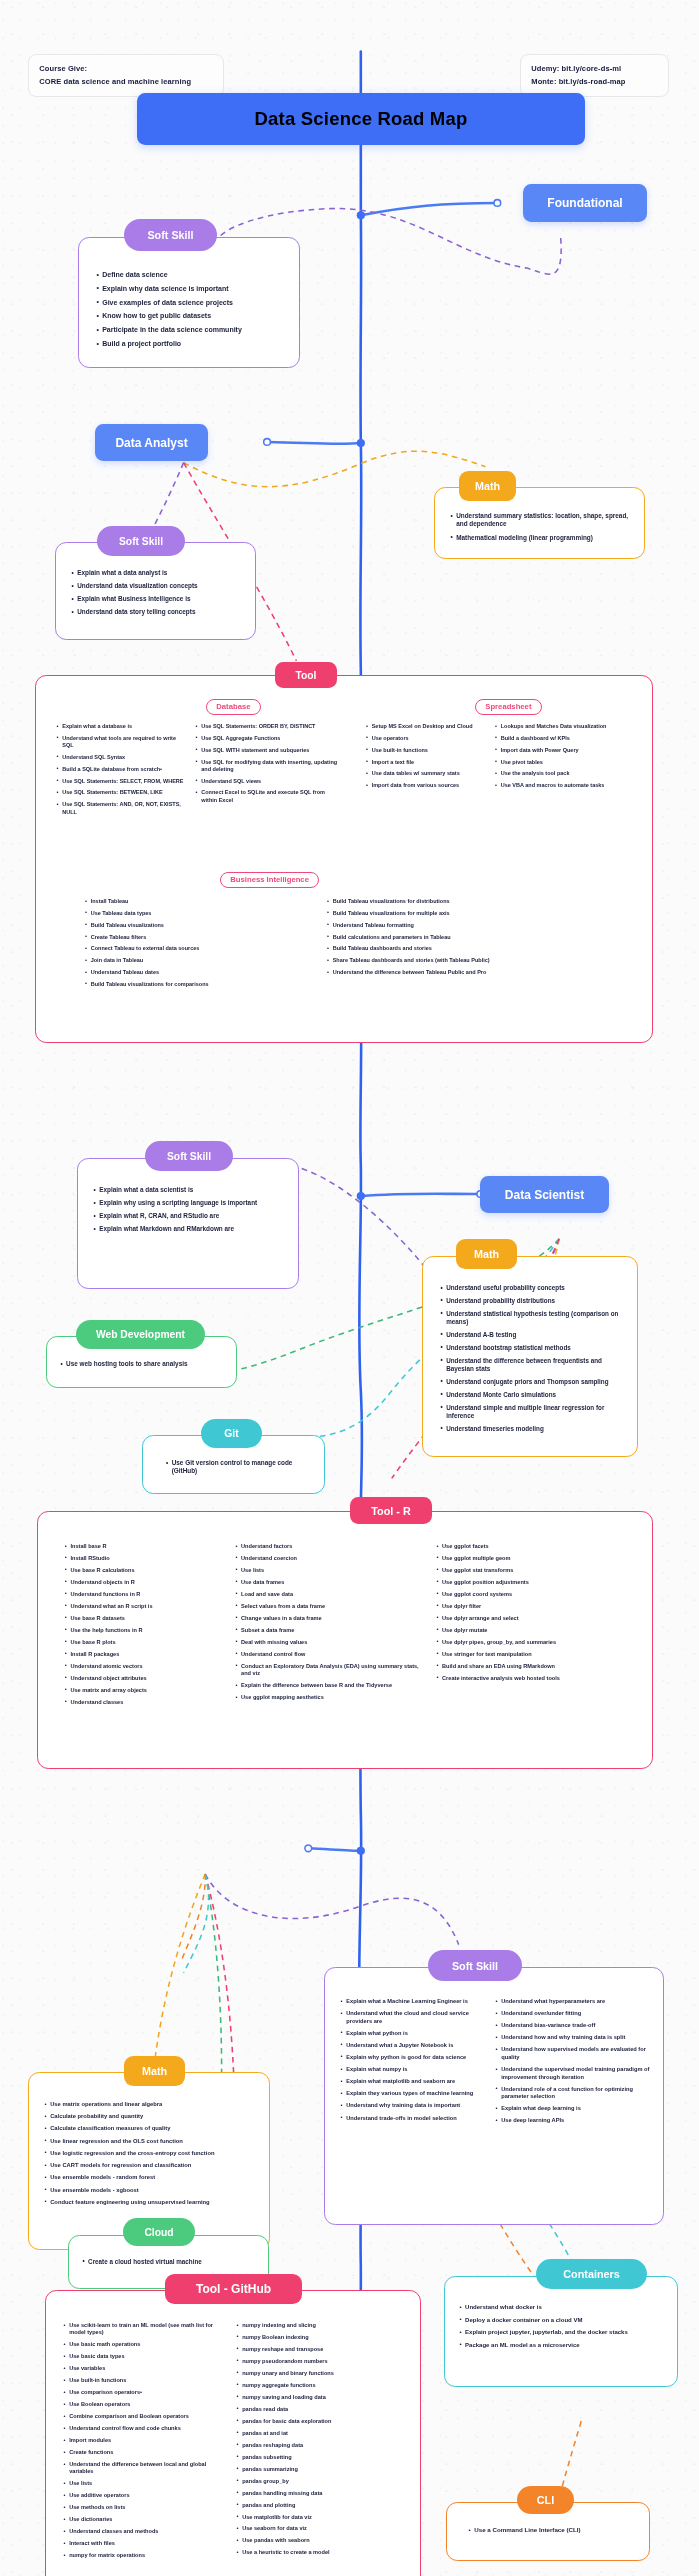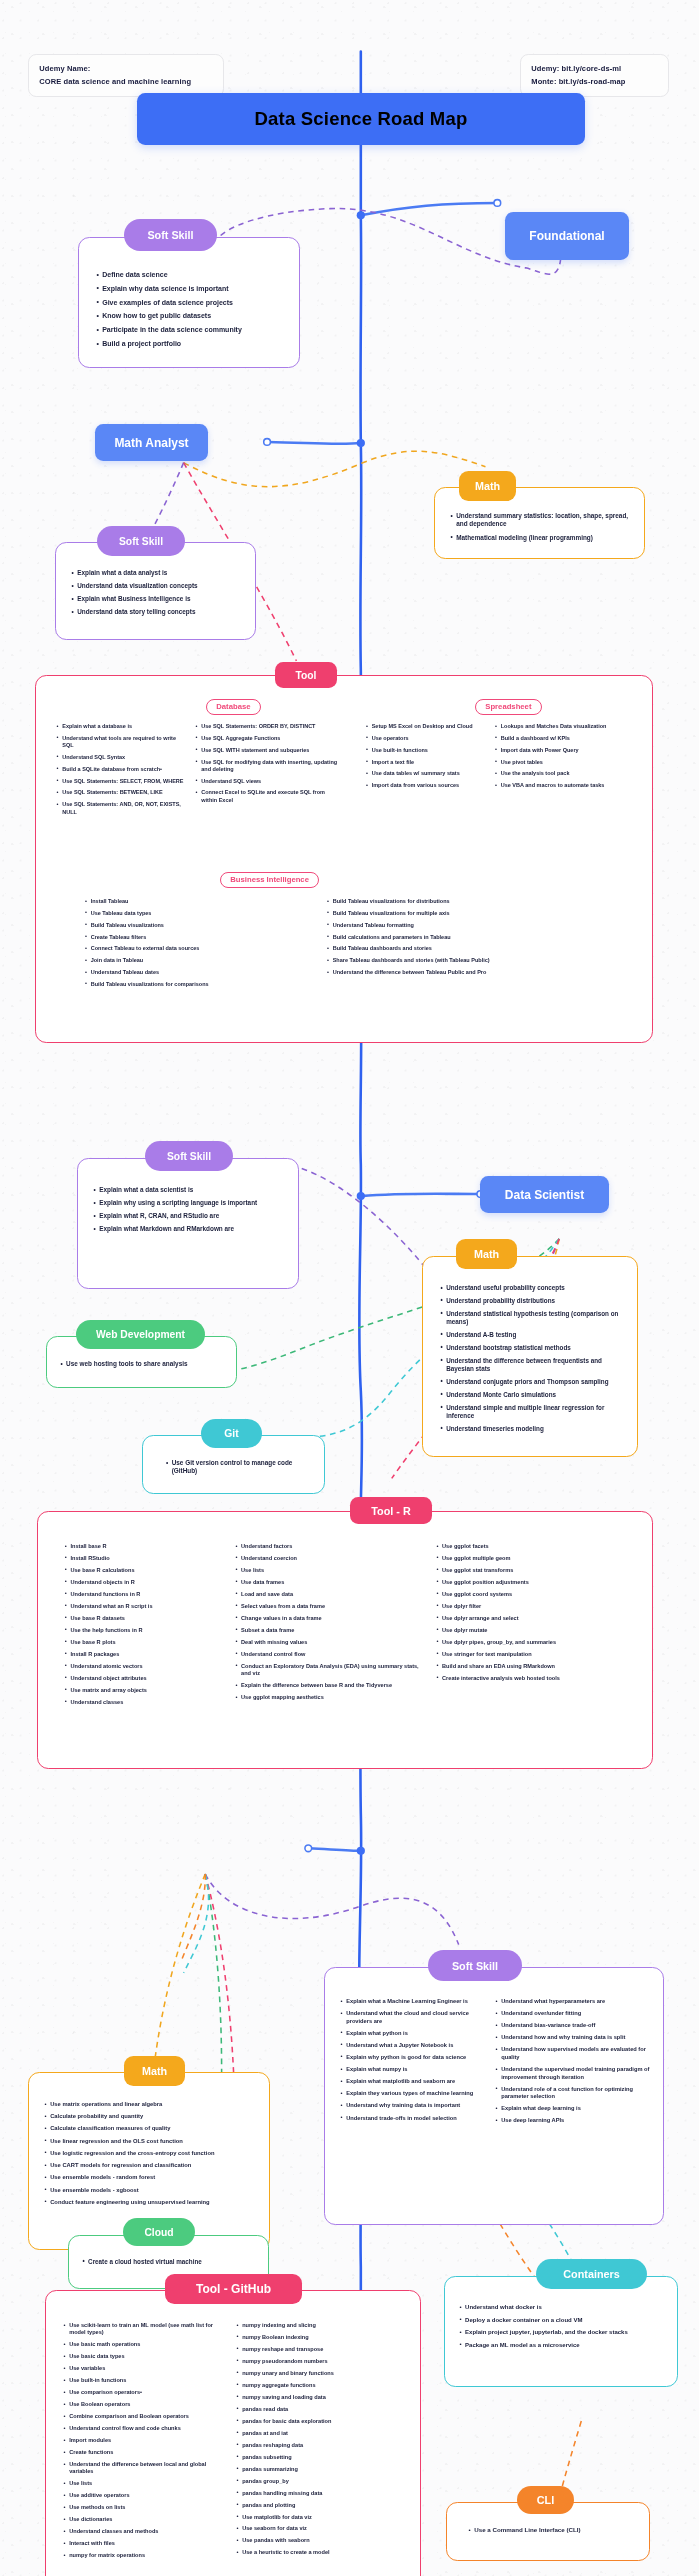--- a/index.html
+++ b/index.html
@@ -178,46 +178,46 @@
     <path d="M1055,4300 C1075,4330 1100,4370 1120,4410" stroke="#3fc8d4" stroke-width="3" fill="none" stroke-dasharray="11 9"></path>
 
     <path d="M960,4300 C990,4350 1020,4400 1060,4450" stroke="#f4842a" stroke-width="3" fill="none" stroke-dasharray="11 9"></path>
 
     <path d="M1128,4700 C1110,4760 1095,4810 1085,4850" stroke="#f4842a" stroke-width="3" fill="none" stroke-dasharray="11 9"></path>
 
     <path d="M330,4230 C320,4245 310,4255 300,4263" stroke="#3cb878" stroke-width="3" fill="none" stroke-dasharray="11 9"></path>
   </svg>
 
   <div class="corner-card" style="left:28px; top:54px; width:196px;">
-    <span class="ln">Udemy Name:</span>
+    <span class="ln">Course Give:</span>
     <span class="ln">CORE data science and machine learning</span>
   </div>
 
   <div class="corner-card" style="left:520px; top:54px; width:149px; text-align:left;">
     <span class="ln">Udemy: bit.ly/core-ds-ml</span>
     <span class="ln">Monte: bit.ly/ds-road-map</span>
   </div>
 
   <div class="banner" style="left:137px; top:93px; width:448px; height:52px;">Data Science Road Map</div>
 
-  <div class="pill role" style="left:505px; top:184px; width:124px; height:48px;margin-top:28px;">Foundational</div>
+  <div class="pill role" style="left:523px; top:184px; width:124px; height:38px;">Foundational</div>
 
   <div class="pill" style="left:124px; top:219px; width:93px; height:32px; background:#a97ce8; font-size:10.8px;">Soft Skill</div>
   <div class="panel soft" style="left:78px; top:237px; width:222px; height:131px; padding:32px 15.5px 10.3px 17.5px;">
     <ul class="bl" style="font-size:7px;">
       <li>Define data science</li>
       <li>Explain why data science is important</li>
       <li>Give examples of data science projects</li>
       <li>Know how to get public datasets</li>
       <li>Participate in the data science community</li>
       <li>Build a project portfolio</li>
     </ul>
   </div>
 
-  <div class="pill role" style="left:95px; top:424px; width:113px; height:37px;">Math Analyst</div>
+  <div class="pill role" style="left:95px; top:424px; width:113px; height:37px;">Data Analyst</div>
 
   <div class="pill" style="left:97px; top:526px; width:88px; height:30px; background:#a97ce8; font-size:10.3px;">Soft Skill</div>
   <div class="panel soft" style="left:55px; top:542px; width:201px; height:98px; padding:26px 13.4px 8.2px 15.5px;">
     <ul class="bl" style="font-size:6.4px;">
       <li>Explain what a data analyst is</li>
       <li>Understand data visualization concepts</li>
       <li>Explain what Business Intelligence is</li>
       <li>Understand data story telling concepts</li>
     </ul>
   </div>

